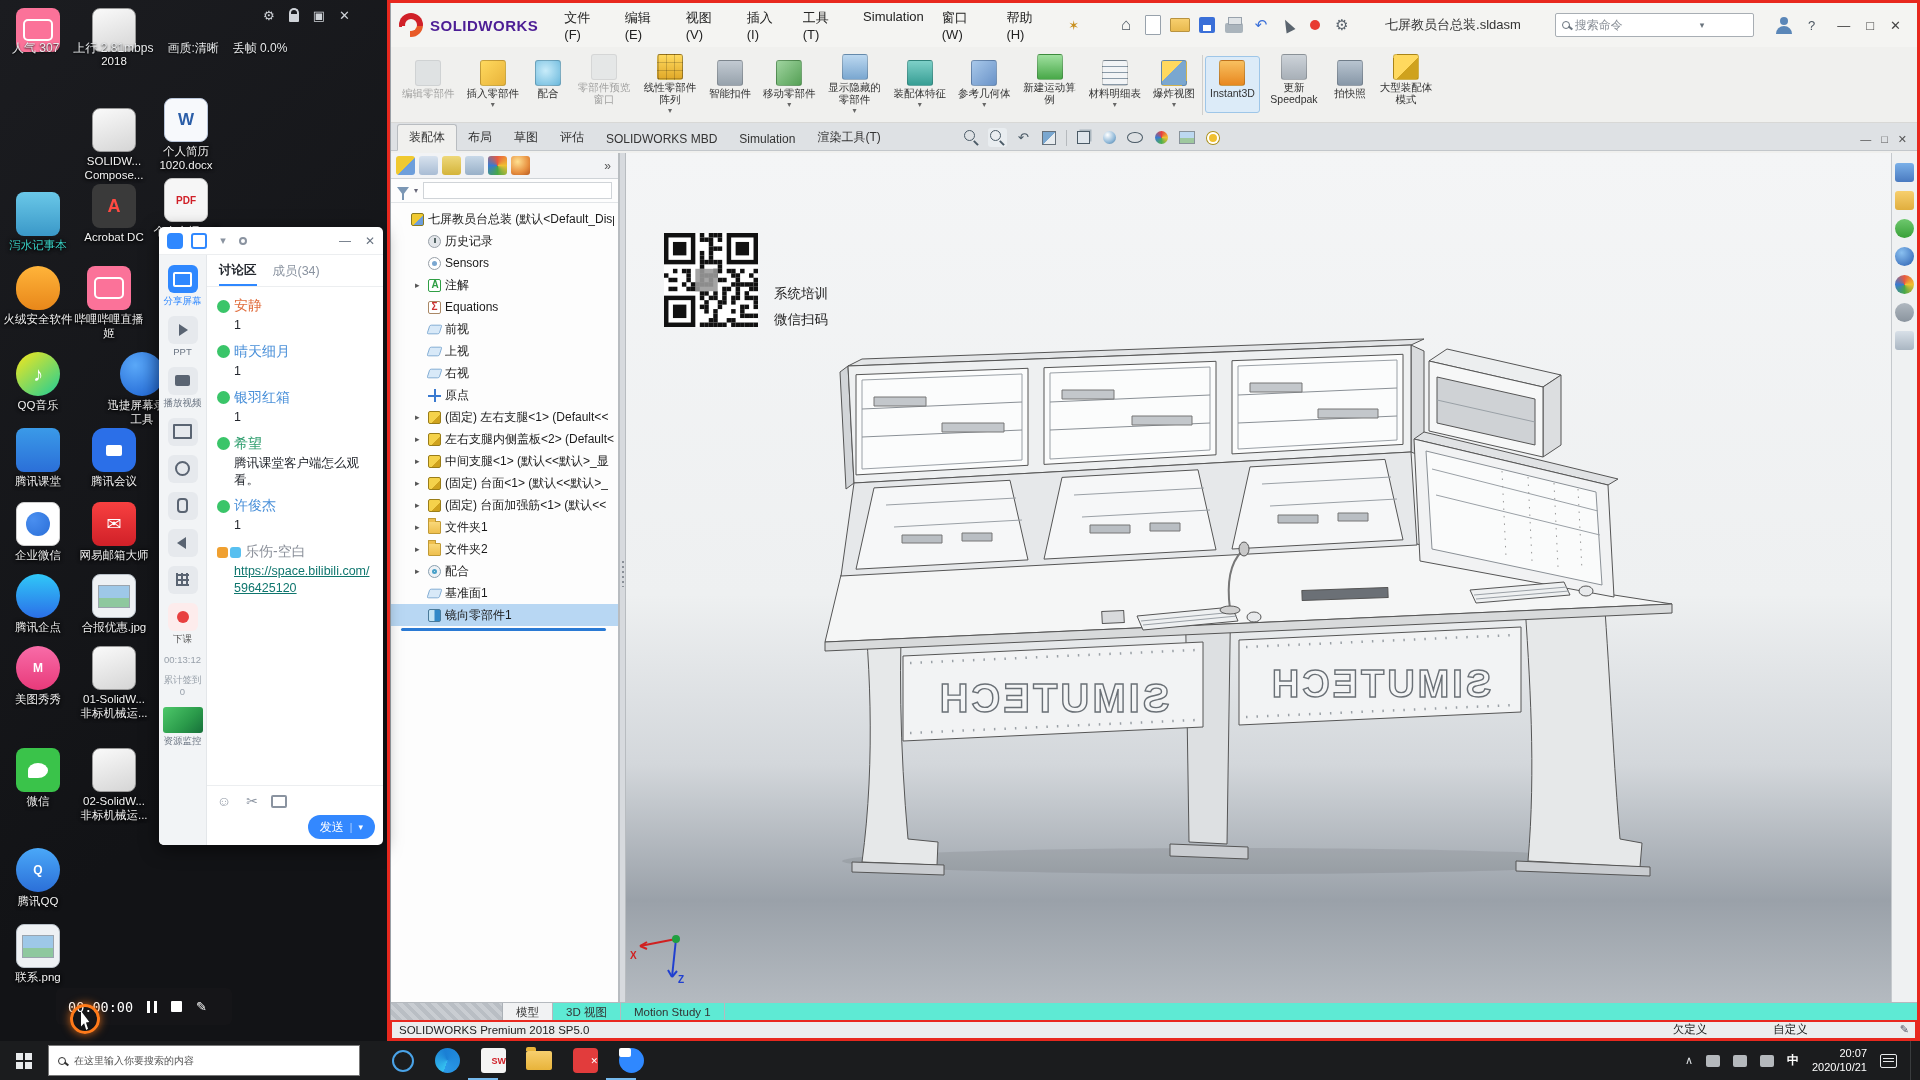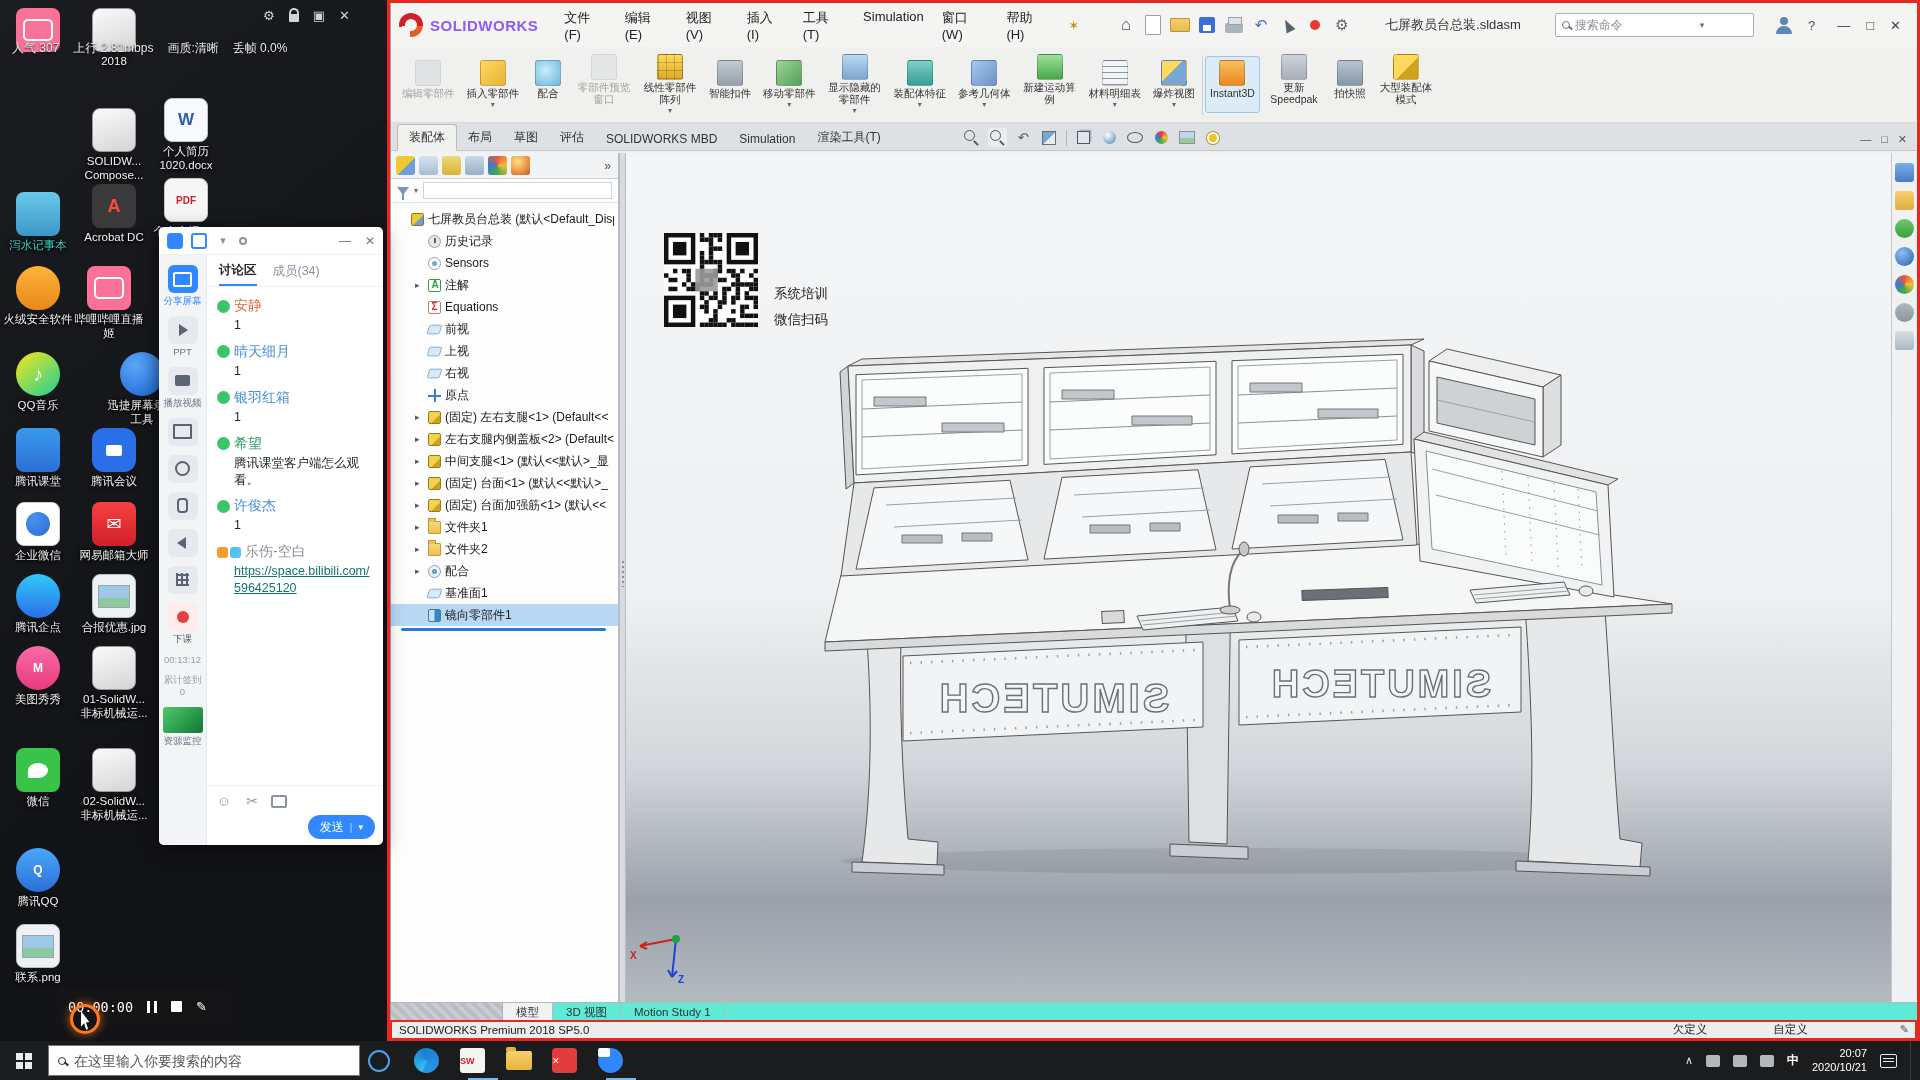--- a/index.html
+++ b/index.html
@@ -114,21 +114,21 @@
 #cursor{position:absolute;left:70px;top:1004px;z-index:40;pointer-events:none}
 .cursor-ring{width:30px;height:30px;border:3px solid #ff7a1a;border-radius:50%;box-shadow:0 0 10px rgba(255,122,26,.8)}
 .cursor-arrow{position:absolute;left:11px;top:7px;width:13px;height:19px;background:#fff;clip-path:polygon(0 0,0 82%,24% 64%,40% 100%,54% 94%,38% 60%,64% 58%);filter:drop-shadow(1px 1px 1px #000)}
 
 
 #sw{position:absolute;left:390px;top:2px;width:1528px;height:1037px;background:#f0f0ee;z-index:3;overflow:hidden;border:1px solid #9aa0a6}
 .sw-titlebar{height:44px;display:flex;align-items:center;padding:0 8px;background:#f4f4f2;gap:4px}
 .sw-logo{display:flex;align-items:center;gap:7px;padding-right:14px}
 .sw-logo-mark{width:24px;height:24px;border-radius:50%;background:conic-gradient(#d02028 0 95deg,#e85a28 95deg 185deg,transparent 185deg 260deg,#d02028 260deg);position:relative}
 .sw-logo-mark::after{content:"";position:absolute;inset:6px;background:#f4f4f2;border-radius:50%}
-.sw-brand{font-weight:bold;font-size:15px;color:#8b5cf6;letter-spacing:.5px}
+.sw-brand{font-weight:bold;font-size:15px;color:#4c1d95;letter-spacing:.5px}
 .sw-menus{display:flex;gap:2px}
 .menu-item{font-size:13px;color:#222;padding:4px 8px;border-radius:2px}
 .menu-pin{color:#c89020;font-size:13px;padding:0 6px}
 .sw-qtools{display:flex;gap:5px;align-items:center;margin-left:26px}
 .qt{width:22px;height:22px;display:flex;align-items:center;justify-content:center;position:relative;color:#4a5560;font-size:15px}
 .qt-home::before{content:"⌂";font-size:17px}
 .qt-new::before{content:"";width:14px;height:18px;background:#fff;border:1px solid #98a2ac;border-radius:1px}
 .qt-open::before{content:"";width:18px;height:12px;background:linear-gradient(#f7cf6e,#e8b94e);border:1px solid #b9933f;border-radius:1px}
 .qt-save::before{content:"";width:16px;height:16px;background:#3a6fd8;border-radius:2px}
 .qt-save::after{content:"";position:absolute;left:7px;top:11px;width:8px;height:6px;background:#fff}
@@ -276,24 +276,24 @@
 #annot-win{left:387px;top:0;width:1533px;height:1041px}
 #annot-status{left:390px;top:1020px;width:1527px;height:21px;border-width:2px}
 
 
 #taskbar{position:absolute;left:0;top:1041px;width:1920px;height:39px;background:#1b1c1e;display:flex;align-items:center;z-index:10}
 .tb-start{width:48px;height:100%;display:flex;align-items:center;justify-content:center}
 .tb-start::before{content:"";width:7px;height:7px;background:#e8eaec;box-shadow:9px 0 #e8eaec,0 9px #e8eaec,9px 9px #e8eaec;margin:-9px 9px 0 0}
 .tb-search{width:312px;height:31px;background:#fff;border:1px solid #777;display:flex;align-items:center;gap:8px;padding:0 9px}
 .tb-search .mag{border-color:#333}
 .tb-search .mag::after{background:#333}
-.tb-search input{border:none;flex:1;font-size:14px;background:transparent}
+.tb-search input{border:none;flex:1;font-size:10px;background:transparent}
 .tb-search input::placeholder{color:#555}
 .tb-apps{display:flex;height:100%;margin-left:8px}
-.tapp{width:46px;height:100%;display:flex;align-items:center;justify-content:flex-start;position:relative}
+.tapp{width:46px;height:100%;display:flex;align-items:center;justify-content:flex-end;position:relative}
 .tapp.active::before{content:"";position:absolute;bottom:0;left:8px;right:8px;height:2px;background:#76b9ed}
 .ta-glyph{position:absolute;font-size:9px;font-weight:bold;color:#fff}
 .ta-glyph:empty{display:none}
 .ta-cortana{width:22px;height:22px;border-radius:50%;border:2.5px solid #4aa3e8;background:transparent}
 .ta-edge{width:25px;height:25px;border-radius:50%;background:conic-gradient(from 200deg,#35c0f0,#1a7fd4 40%,#2b9ae8)}
 .ta-sw{width:25px;height:25px;background:#f4f4f4;border-radius:3px}
 .ta-sw+.ta-glyph{color:#d02028}
 .ta-folder{width:26px;height:19px;background:linear-gradient(#f7cf6e,#e8b33a);border-radius:2px;position:relative}
 .ta-folder::before{content:"";position:absolute;top:-4px;left:0;width:10px;height:4px;background:#e8b33a;border-radius:2px 2px 0 0}
 .ta-redx{width:25px;height:25px;background:#e23c3c;border-radius:4px}

